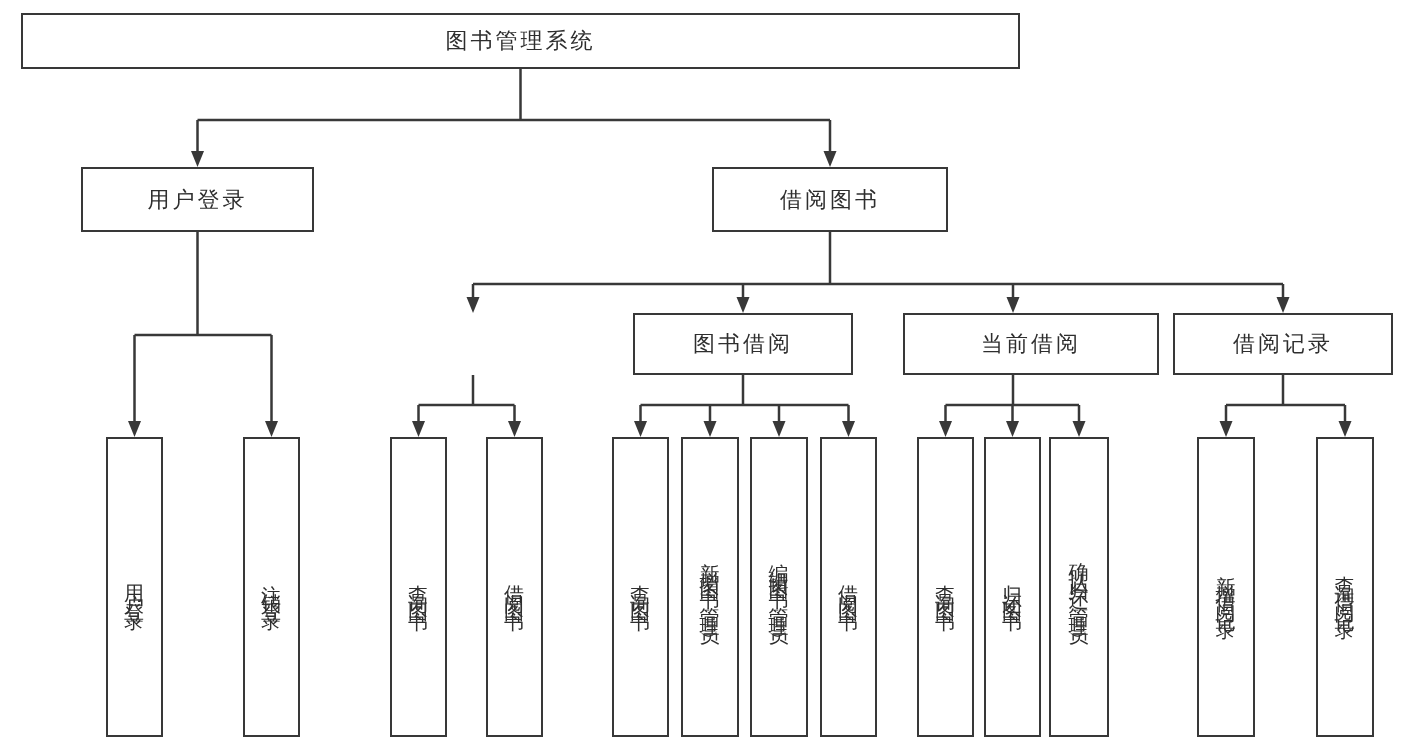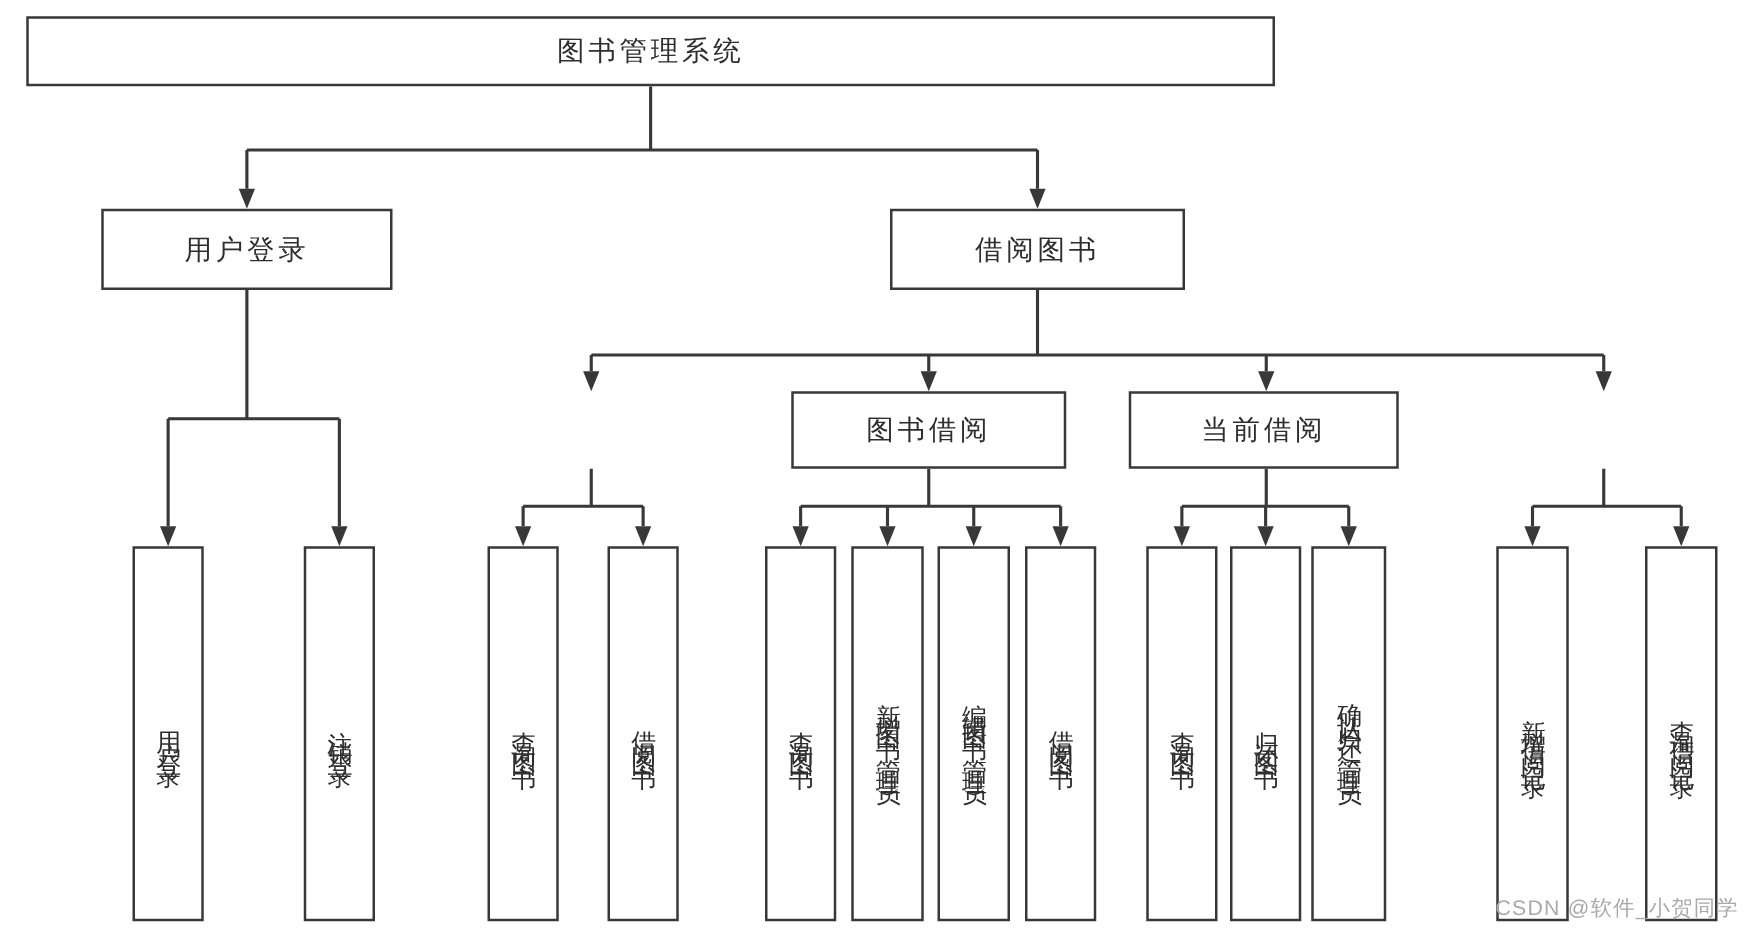--- a/index.html
+++ b/index.html
@@ -105,21 +105,22 @@
     <polygon points="1219.5,421 1232.5,421 1226,437"></polygon>
     <polygon points="1338.5,421 1351.5,421 1345,437"></polygon>
   </svg>
 
   <div class="box h" style="left:21px;top:13px;width:999px;height:56px">图书管理系统</div>
 
   <div class="box h" style="left:81px;top:167px;width:233px;height:65px">用户登录</div>
   <div class="box h" style="left:712px;top:167px;width:236px;height:65px">借阅图书</div>
 
   <div class="box h" style="left:633px;top:313px;width:220px;height:62px">图书借阅</div>
-  <div class="box h" style="left:903px;top:313px;width:216px;height:62px">当前借阅</div>
+  <div class="box h" style="left:903px;top:313px;width:256px;height:62px">当前借阅</div>
+  <div class="box h" style="left:1173px;top:313px;width:220px;height:62px">借阅记录</div>
 
   <div class="box v" style="left:106px;top:437px;width:57px;height:300px">
     <span>用户登录</span>
   </div>
   <div class="box v" style="left:243px;top:437px;width:57px;height:300px">
     <span>注销登录</span>
   </div>
 
   <div class="box v" style="left:390px;top:437px;width:57px;height:300px">
     <span>查询图书</span>
@@ -151,15 +152,14 @@
     <span>确认归还（管理员）</span>
   </div>
 
   <div class="box v" style="left:1197px;top:437px;width:58px;height:300px">
     <span>新增借阅记录</span>
   </div>
   <div class="box v" style="left:1316px;top:437px;width:58px;height:300px">
     <span>查询借阅记录</span>
   </div>
 
-  <div class="watermark">CSDN @软件_小贺同学</div>
 
 </div>
 
 </body></html>

